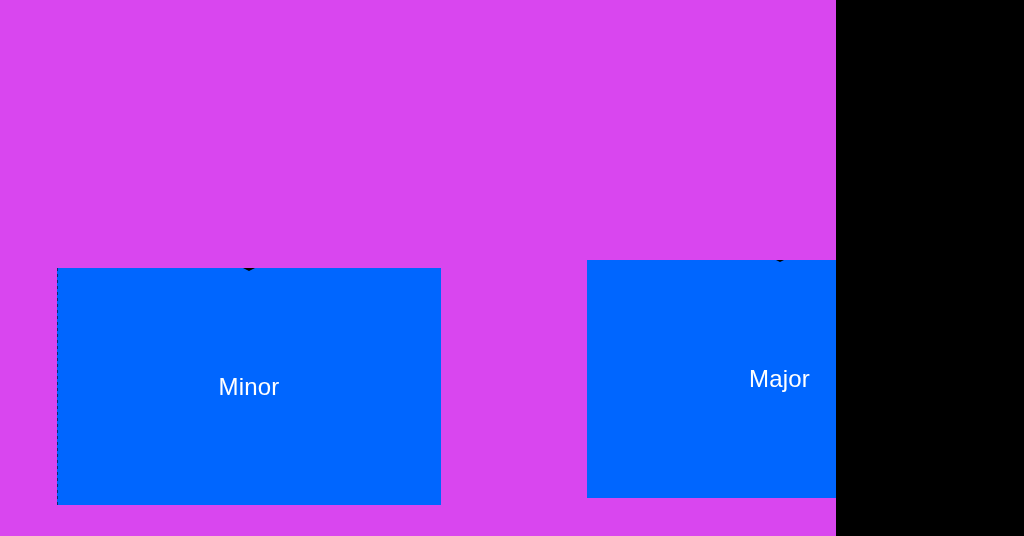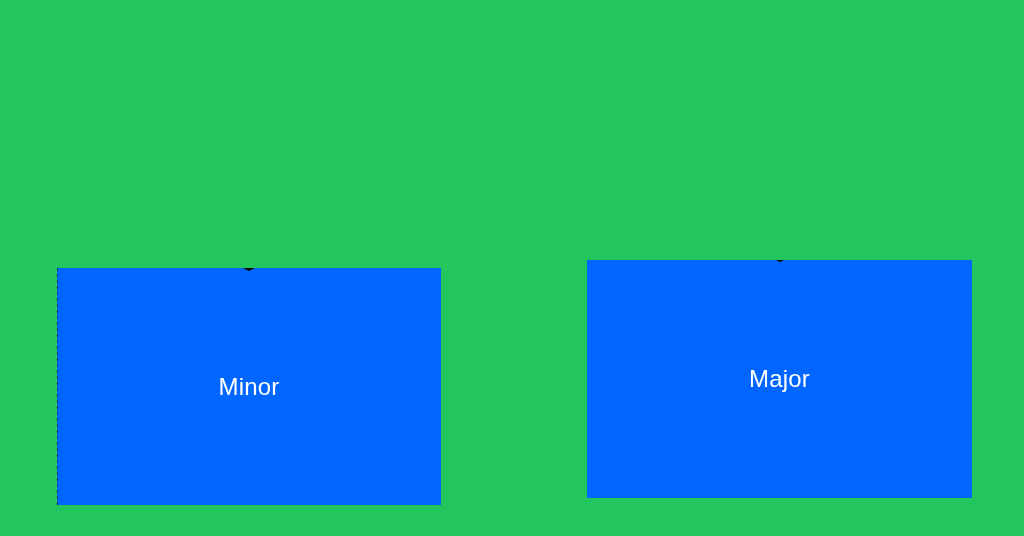--- a/index.html
+++ b/index.html
@@ -2,23 +2,23 @@
 <html><head>
 <meta charset="utf-8">
 <style>
   html, body {
     margin: 0;
     padding: 0;
     background: #000000;
   }
   #canvas {
     position: relative;
-    width: 1024px;
+    width: 836px;
     height: 536px;
-    background: #22c55e;
+    background: #d946ef;
     overflow: hidden;
     font-family: "Liberation Sans", sans-serif;
   }
   .node {
     position: absolute;
     display: flex;
     align-items: center;
     justify-content: center;
     background: #0066ff;
   }

